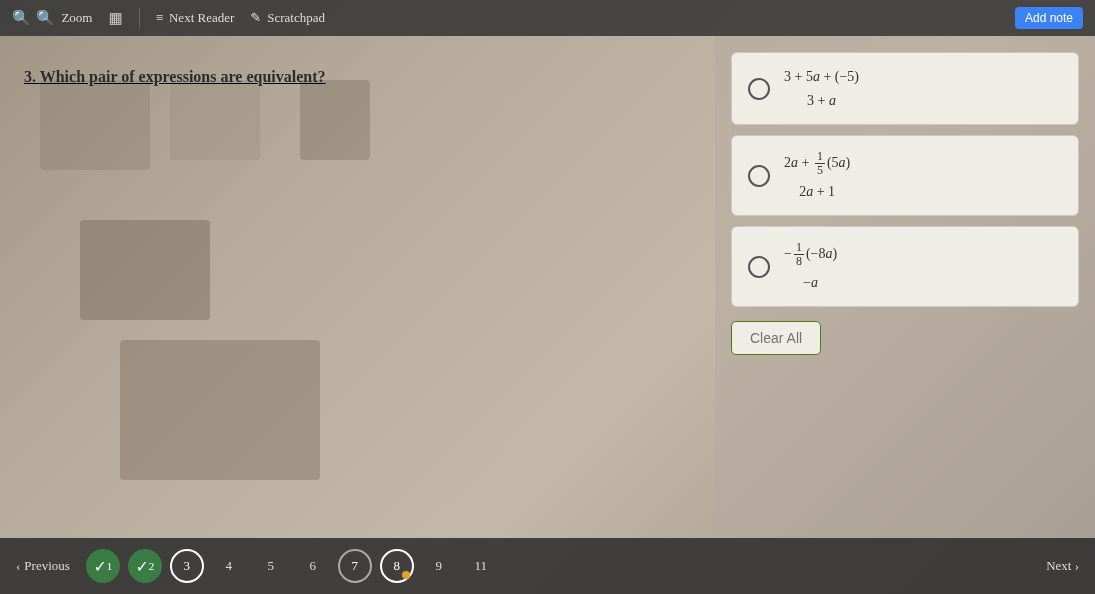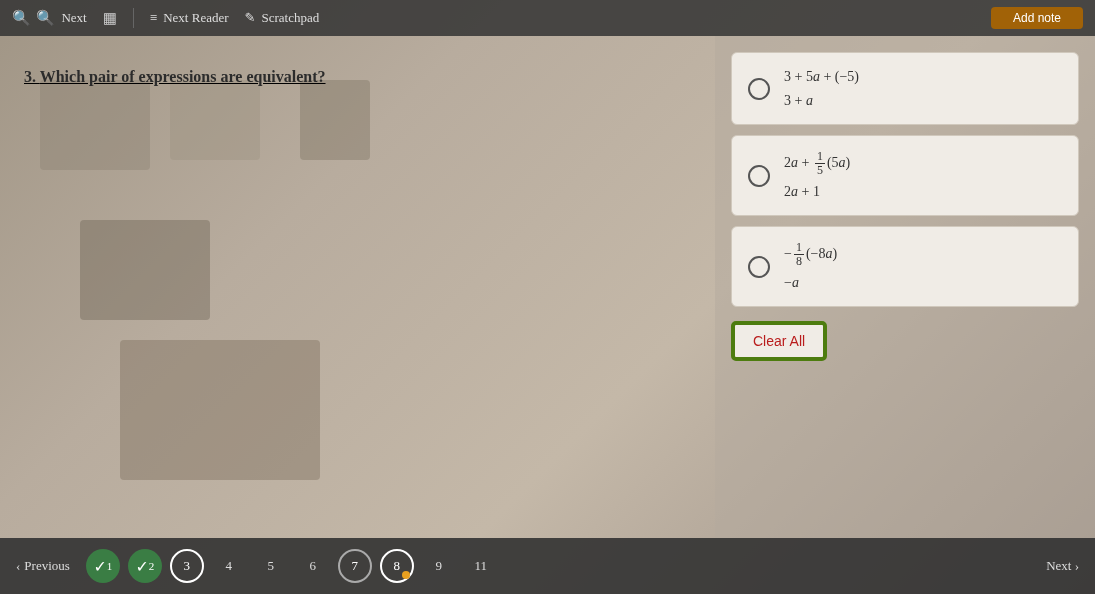--- a/index.html
+++ b/index.html
@@ -59,25 +59,25 @@
     .toolbar-right {
       margin-left: auto;
       display: flex;
       align-items: center;
       gap: 12px;
       color: #ddd;
       font-size: 13px;
     }
 
     .add-note-btn {
-      background: #a16207;
+      background: #3b82f6;
       color: white;
       border: none;
       border-radius: 4px;
-      padding: 4px 22px;
+      padding: 4px 10px;
       font-size: 12px;
       cursor: pointer;
     }
 
     
     .main-content {
       position: absolute;
       top: 36px;
       left: 0;
       right: 0;
@@ -132,20 +132,21 @@
       background: transparent;
     }
 
     .choice-text {
       display: flex;
       flex-direction: column;
       gap: 4px;
       font-size: 15px;
       color: #222;
       line-height: 1.4;
+      align-items: center;
     }
 
     .choice-expr {
       font-size: 14px;
       color: #333;
     }
 
     .frac {
       display: inline-flex;
       flex-direction: column;
@@ -164,25 +165,25 @@
 
     .frac-den {
       padding: 0 2px;
       text-align: center;
     }
 
     .clear-all-btn {
       align-self: flex-start;
       margin-top: 4px;
       background: #f0ece6;
-      border: 4px solid #4d7c0f;
+      border: 1px solid #4d7c0f;
       border-radius: 5px;
       padding: 8px 18px;
       font-size: 14px;
-      color: #b91c1c;
+      color: #737373;
       cursor: pointer;
     }
 
     
     .bottom-nav {
       position: absolute;
       bottom: 0;
       left: 0;
       right: 0;
       height: 56px;
@@ -318,21 +319,21 @@
 <div class="bg-shape bg-shape-1"></div>
 <div class="bg-shape bg-shape-2"></div>
 <div class="bg-shape bg-shape-3"></div>
 <div class="bg-shape bg-shape-4"></div>
 <div class="bg-shape bg-shape-5"></div>
 
 <div class="toolbar">
   <div class="toolbar-item">
     <span class="toolbar-icon">🔍</span>
     <span class="toolbar-icon">🔍</span>
-    <span>Next</span>
+    <span>Zoom</span>
   </div>
   <span class="toolbar-icon">▦</span>
   <div class="toolbar-divider"></div>
   <div class="toolbar-item">
     <span>≡</span>
     <span>Next Reader</span>
   </div>
   <div class="toolbar-item">
     <span>✎</span>
     <span>Scratchpad</span>

